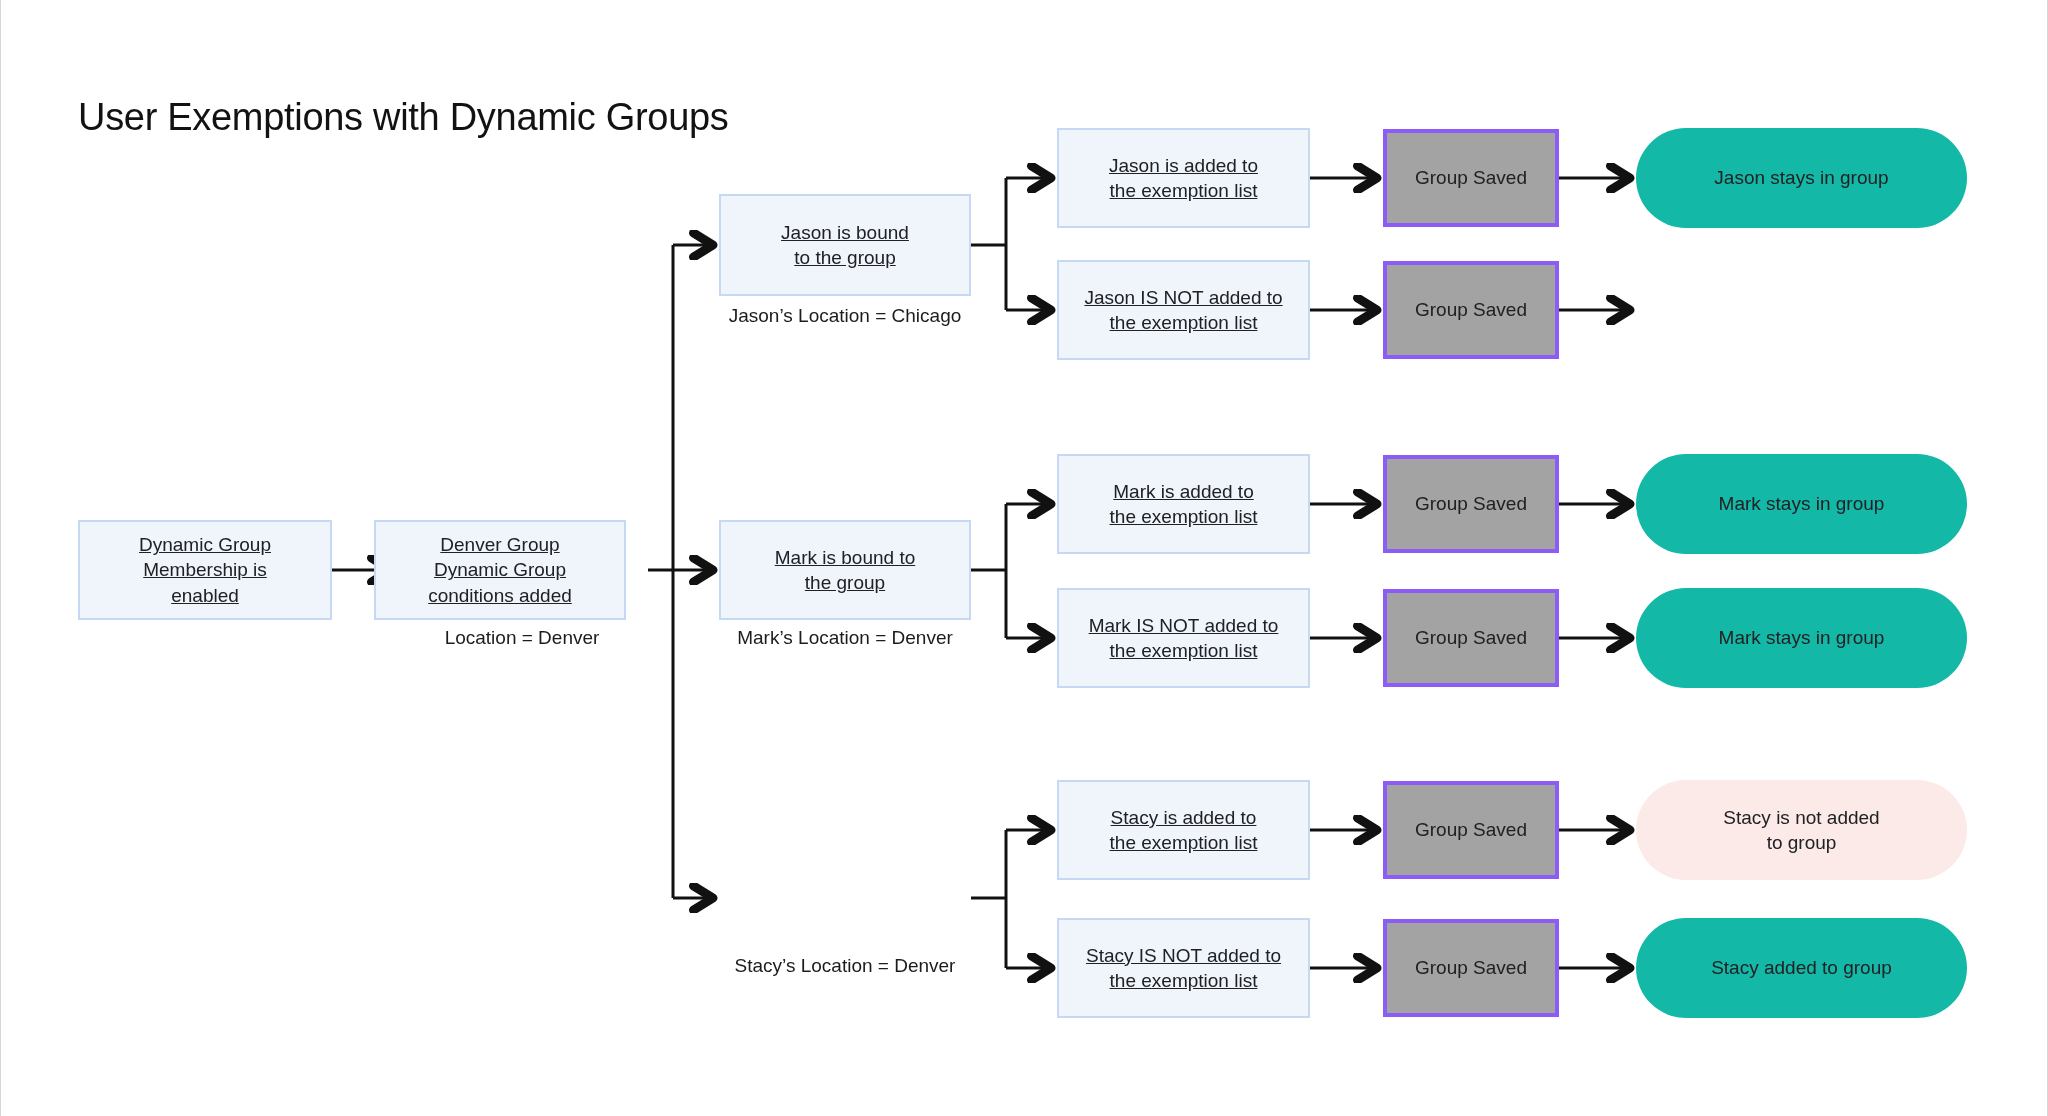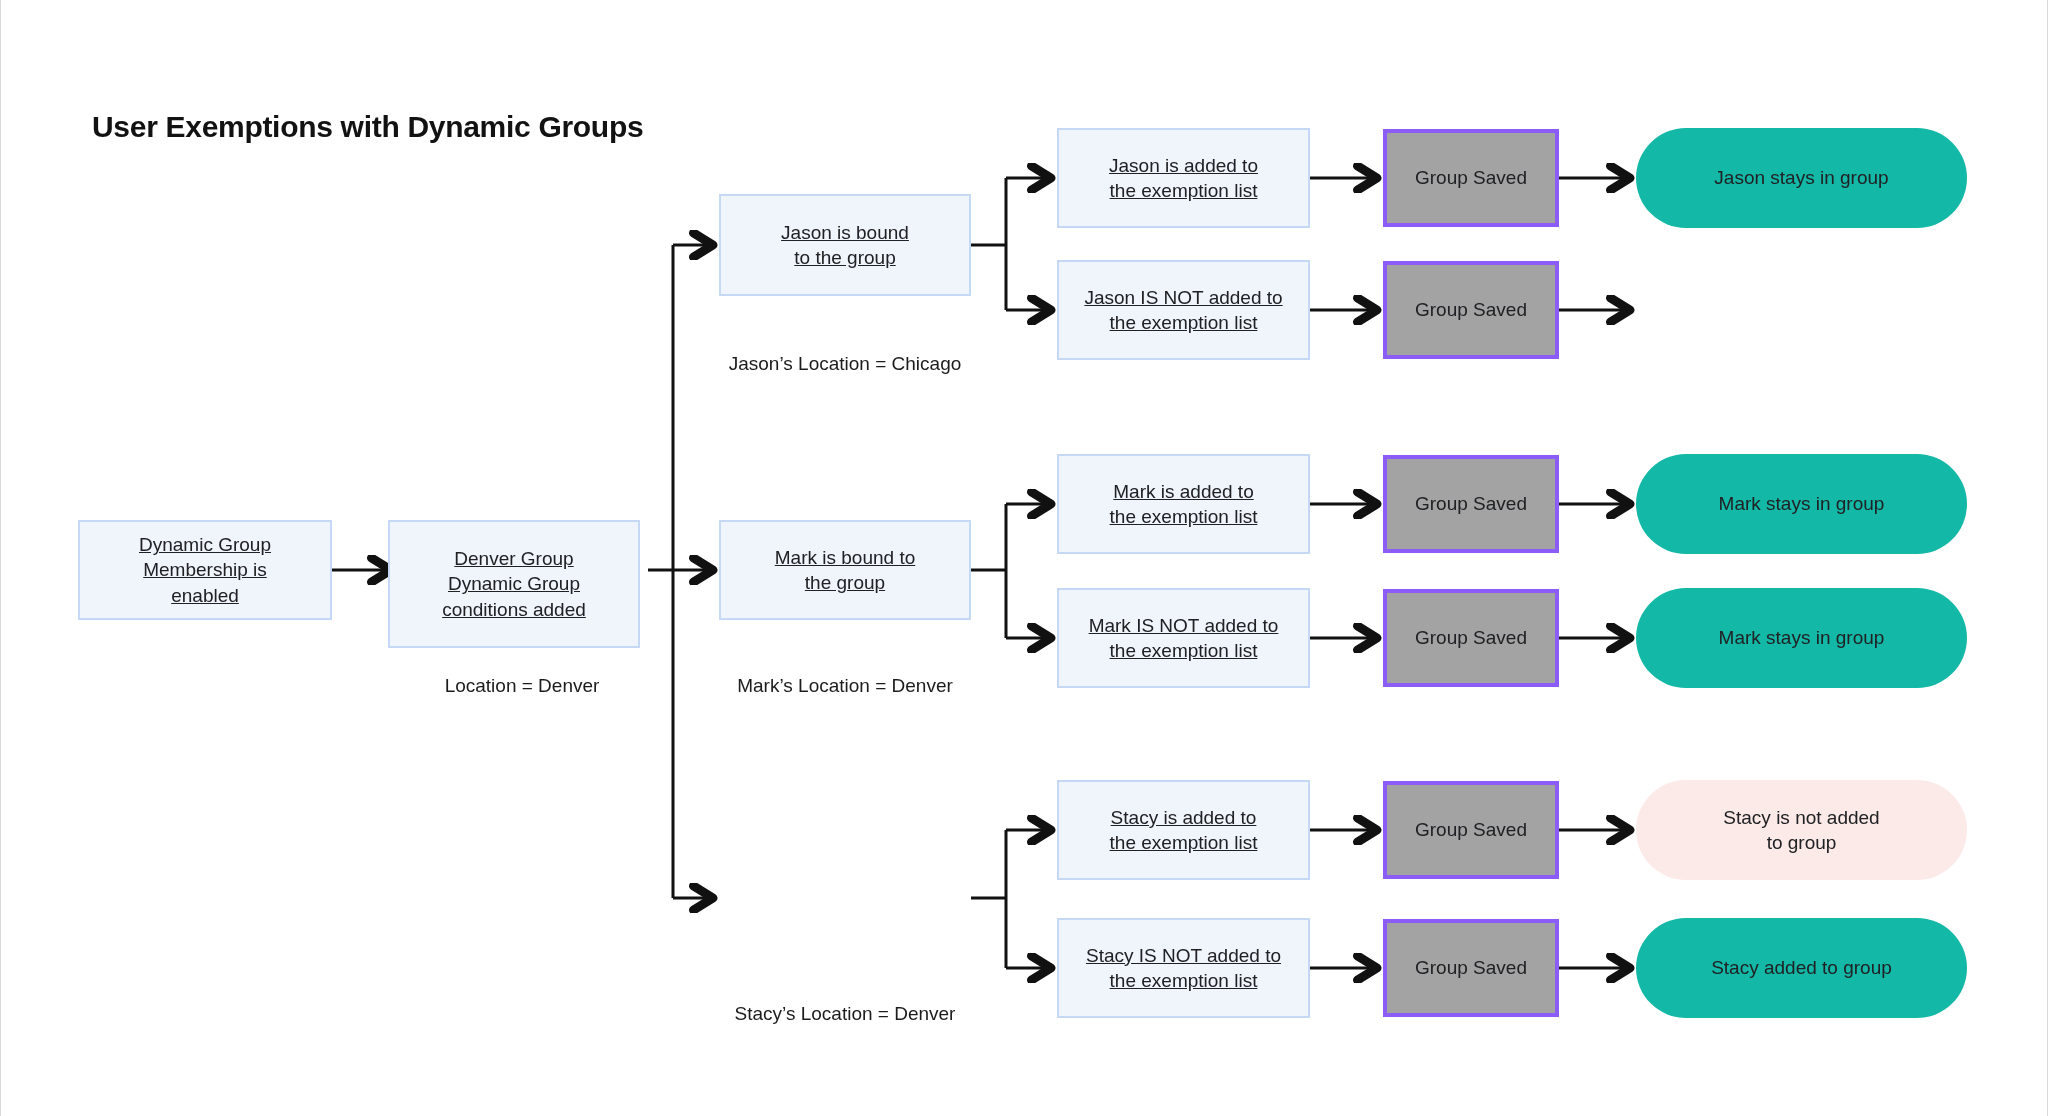--- a/index.html
+++ b/index.html
@@ -1,34 +1,34 @@
 <!DOCTYPE html>
 <html><head>
 <meta charset="utf-8">
 <style>
   html,body{margin:0;padding:0;background:#ffffff;}
   body{font-family:"Liberation Sans","DejaVu Sans",sans-serif;}
   .canvas{position:relative;width:2048px;height:1116px;background:#ffffff;overflow:hidden;}
   .edge{position:absolute;top:0;width:1px;height:1116px;background:#d7d7d7;}
   .edge.left{left:0;}
   .edge.right{right:0;}
-  .title{position:absolute;left:78px;top:96px;margin:14px;font-size:30px;font-weight:700;
+  .title{position:absolute;left:78px;top:96px;margin:0;font-size:38px;font-weight:400;
          letter-spacing:-0.3px;color:#121212;}
   .connector-layer{position:absolute;left:0;top:0;width:2048px;height:1116px;}
   .connector-layer path{stroke:#111111;stroke-width:3;fill:none;}
   .node{position:absolute;box-sizing:border-box;display:flex;align-items:center;justify-content:center;
         text-align:center;white-space:pre-line;font-size:19px;line-height:1.32;color:#202124;}
   .node.blue{background:#f0f5fc;border:2px solid #c5d8f4;text-decoration:underline;}
   .node.saved{background:#a3a3a3;border:4px solid #8b5cf6;}
   .pill{position:absolute;box-sizing:border-box;display:flex;align-items:center;justify-content:center;
         text-align:center;white-space:pre-line;font-size:19px;line-height:1.32;color:#202124;
         border-radius:52px;}
   .pill.positive{background:#14b8a6;}
   .pill.negative{background:#fbeae8;}
-  .caption{position:absolute;width:352px;text-align:center;font-size:19px;color:#1c1c1c;white-space:nowrap;margin-top:48px;}
+  .caption{position:absolute;width:352px;text-align:center;font-size:19px;color:#1c1c1c;white-space:nowrap;}
 </style>
 </head>
 <body>
 
 <div class="canvas">
 
   <div class="edge left"></div>
   <div class="edge right"></div>
 
   <h1 class="title">User Exemptions with Dynamic Groups</h1>
@@ -69,21 +69,21 @@
     <path d="M1006 968 H1051" marker-end="url(#arrow)"></path>
     <path d="M1310 830 H1377" marker-end="url(#arrow)"></path>
     <path d="M1559 830 H1630" marker-end="url(#arrow)"></path>
     <path d="M1310 968 H1377" marker-end="url(#arrow)"></path>
     <path d="M1559 968 H1630" marker-end="url(#arrow)"></path>
   </svg>
 
   <div class="node blue" style="left:78px;top:520px;width:254px;height:100px">Dynamic Group
 Membership is
 enabled</div>
-  <div class="node blue" style="left:388px;top:520px;width:252px;height:128px">Denver Group
+  <div class="node blue" style="left:374px;top:520px;width:252px;height:100px">Denver Group
 Dynamic Group
 conditions added</div>
   <div class="caption" style="left:346px;top:627px">Location = Denver</div>
 
   <div class="node blue" style="left:719px;top:194px;width:252px;height:102px">Jason is bound
 to the group</div>
   <div class="caption" style="left:669px;top:305px">Jason’s Location = Chicago</div>
 
   <div class="node blue" style="left:719px;top:520px;width:252px;height:100px">Mark is bound to
 the group</div>

